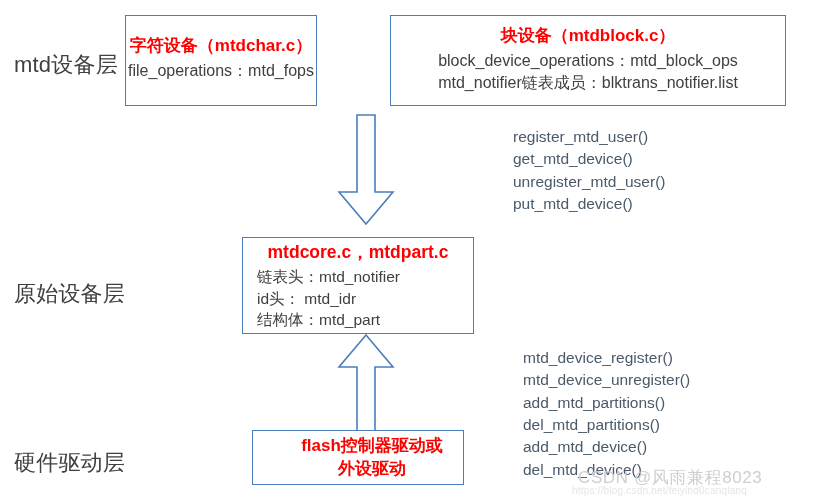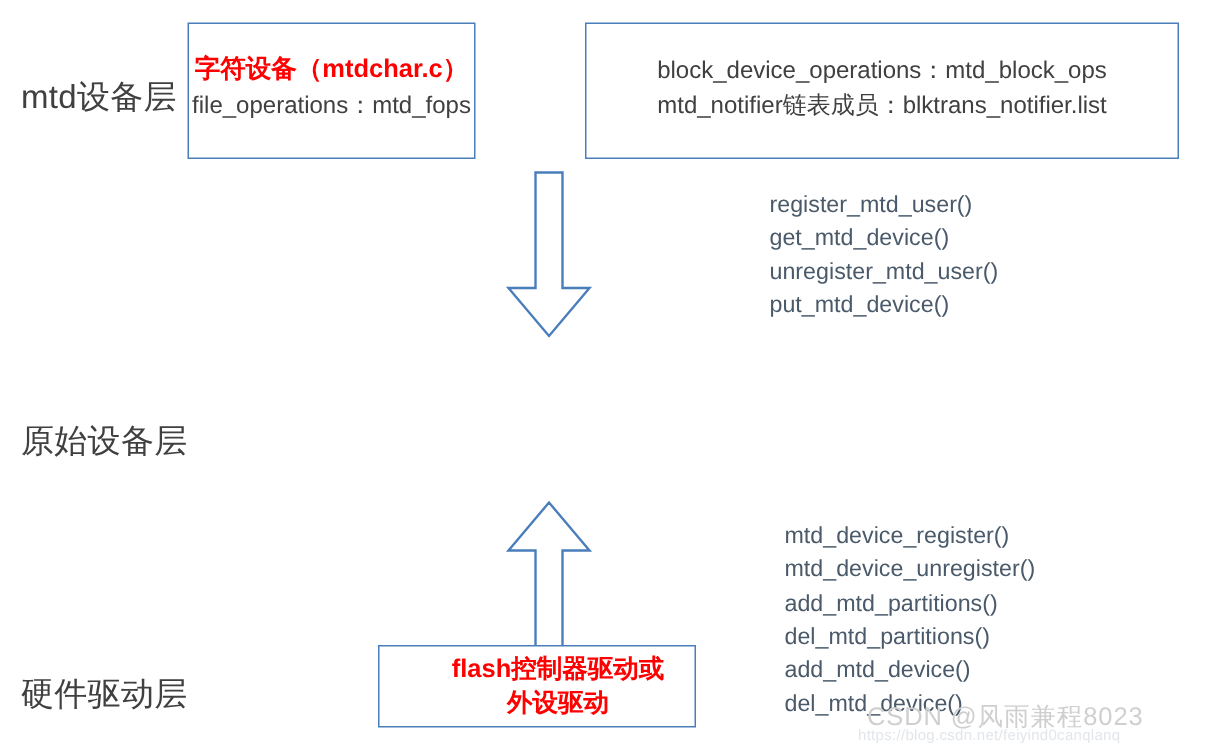--- a/index.html
+++ b/index.html
@@ -135,35 +135,42 @@
   <div class="layer-label" id="layer-mtd">mtd设备层</div>
   <div class="layer-label" id="layer-raw">原始设备层</div>
   <div class="layer-label" id="layer-hw">硬件驱动层</div>
 
   <div class="box" id="box-char">
     <div class="box-title">字符设备（mtdchar.c）</div>
     <div class="box-line">file_operations：mtd_fops</div>
   </div>
 
   <div class="box" id="box-block">
+    <div class="box-title">块设备（mtdblock.c）</div>
     <div class="box-line">block_device_operations：mtd_block_ops</div>
     <div class="box-line">mtd_notifier链表成员：blktrans_notifier.list</div>
   </div>
 
   <svg class="arrow" id="down-arrow" style="left:336px; top:114px;" width="60" height="112" viewBox="0 0 60 112">
     <polygon points="21,1 39,1 39,78 57,78 30,110 3,78 21,78" fill="#ffffff" stroke="#4a7ebb" stroke-width="1.6" stroke-linejoin="miter"></polygon>
   </svg>
 
   <div class="fn-list" id="fn-list-upper">
     <span class="fn-item">register_mtd_user()</span>
     <span class="fn-item">get_mtd_device()</span>
     <span class="fn-item">unregister_mtd_user()</span>
     <span class="fn-item">put_mtd_device()</span>
   </div>
 
+  <div class="box" id="box-core">
+    <div class="box-title">mtdcore.c，mtdpart.c</div>
+    <div class="box-line">链表头：mtd_notifier</div>
+    <div class="box-line idrow">id头：   mtd_idr</div>
+    <div class="box-line">结构体：mtd_part</div>
+  </div>
 
   <svg class="arrow" id="up-arrow" style="left:336px; top:334px;" width="60" height="98" viewBox="0 0 60 98">
     <polygon points="30,1 57,33 39,33 39,97 21,97 21,33 3,33" fill="#ffffff" stroke="#4a7ebb" stroke-width="1.6" stroke-linejoin="miter"></polygon>
   </svg>
 
   <div class="fn-list" id="fn-list-lower">
     <span class="fn-item">mtd_device_register()</span>
     <span class="fn-item">mtd_device_unregister()</span>
     <span class="fn-item">add_mtd_partitions()</span>
     <span class="fn-item">del_mtd_partitions()</span>

